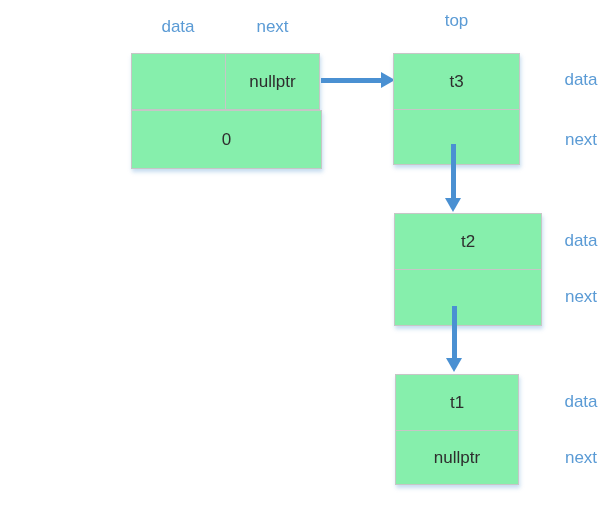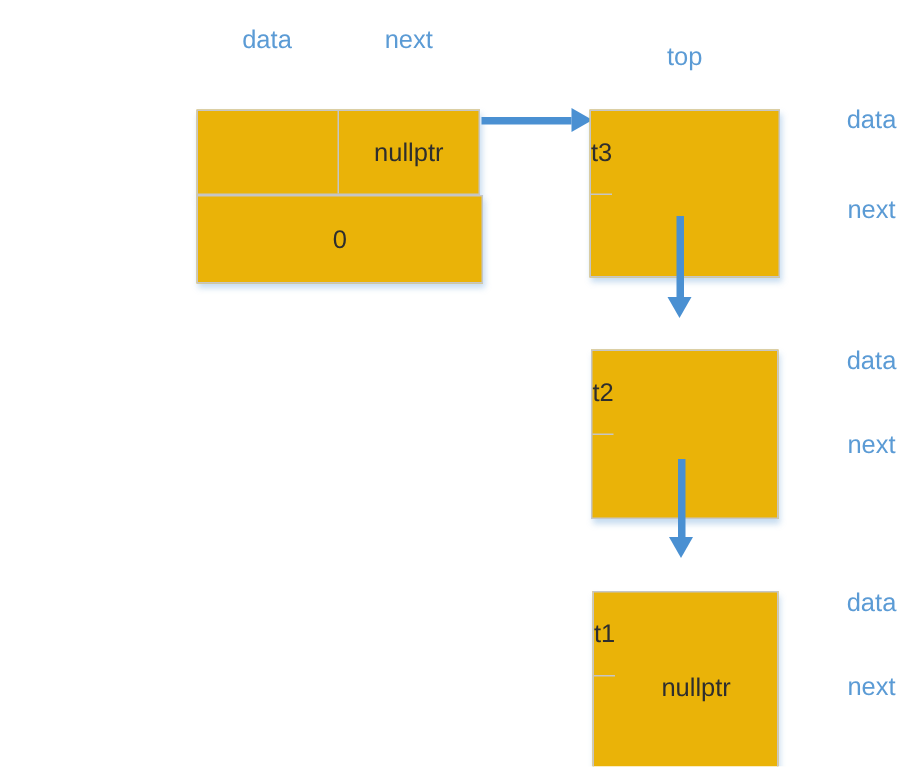--- a/index.html
+++ b/index.html
@@ -18,41 +18,40 @@
     position: absolute;
     color: #5b9bd5;
     font-size: 17px;
     line-height: 20px;
     text-align: center;
     white-space: nowrap;
   }
 
   .box {
     position: absolute;
-    background: #eab308;
+    background: #86efac;
     border: 1px solid #c6c6c6;
     box-shadow: 1px 3px 4px rgba(91,155,213,0.35);
-    margin-top: 20px;
   }
 
   .cell {
     display: flex;
     align-items: center;
     justify-content: center;
     color: #2e2e2e;
     font-size: 17px;
   }
 
   
   .head-box { display: flex; flex-direction: row; }
   .head-box .data-cell { width: 94px; border-right: 1px solid #c6c6c6; }
   .head-box .next-cell { flex: 1; }
 
   
-  .node-box { display: flex; }
+  .node-box { display: flex; flex-direction: column; }
   .node-box .node-data { height: 56px; border-bottom: 1px solid #c6c6c6; }
   .node-box .node-next { flex: 1; }
 
   
   .arrow-line-h { position: absolute; height: 5px; background: #4a90d2; }
   .arrow-line-v { position: absolute; width: 5px; background: #4a90d2; }
   .arrow-head-right {
     position: absolute; width: 0; height: 0;
     border-top: 8px solid transparent;
     border-bottom: 8px solid transparent;
@@ -81,46 +80,46 @@
 
   <div class="box" style="left:131px; top:110px; width:191px; height:59px;">
     <div class="cell" style="width:100%; height:100%;">0</div>
   </div>
 
   <div>
     <div class="arrow-line-h" style="left:321px; top:78px; width:60px;"></div>
     <div class="arrow-head-right" style="left:381px; top:72px;"></div>
   </div>
 
-  <div class="lbl" style="left:393px; top:28px; width:127px;text-align:center;">top</div>
+  <div class="lbl" style="left:393px; top:11px; width:127px;text-align:center;">top</div>
 
   <div class="box node-box" style="left:393px; top:53px; width:127px; height:112px;">
     <div class="cell node-data">t3</div>
     <div class="cell node-next"></div>
   </div>
   <div class="lbl" style="left:554px; top:70px; width:54px;">data</div>
   <div class="lbl" style="left:554px; top:130px; width:54px;">next</div>
 
   <div>
     <div class="arrow-line-v" style="left:451px; top:144px; height:54px;"></div>
     <div class="arrow-head-down" style="left:445px; top:198px;"></div>
   </div>
 
-  <div class="box node-box" style="left:394px; top:213px; width:125px; height:113px;">
+  <div class="box node-box" style="left:394px; top:213px; width:148px; height:113px;">
     <div class="cell node-data">t2</div>
     <div class="cell node-next"></div>
   </div>
   <div class="lbl" style="left:554px; top:231px; width:54px;">data</div>
   <div class="lbl" style="left:554px; top:287px; width:54px;">next</div>
 
   <div>
     <div class="arrow-line-v" style="left:452px; top:306px; height:52px;"></div>
     <div class="arrow-head-down" style="left:446px; top:358px;"></div>
   </div>
 
-  <div class="box node-box" style="left:395px; top:374px; width:124px; height:129px;">
+  <div class="box node-box" style="left:395px; top:374px; width:124px; height:111px;">
     <div class="cell node-data">t1</div>
     <div class="cell node-next">nullptr</div>
   </div>
   <div class="lbl" style="left:554px; top:392px; width:54px;">data</div>
   <div class="lbl" style="left:554px; top:448px; width:54px;">next</div>
 
 </div>
 
 </body></html>

